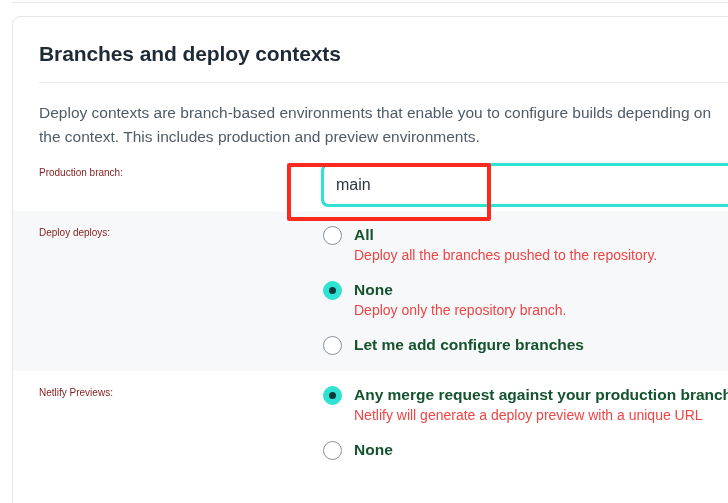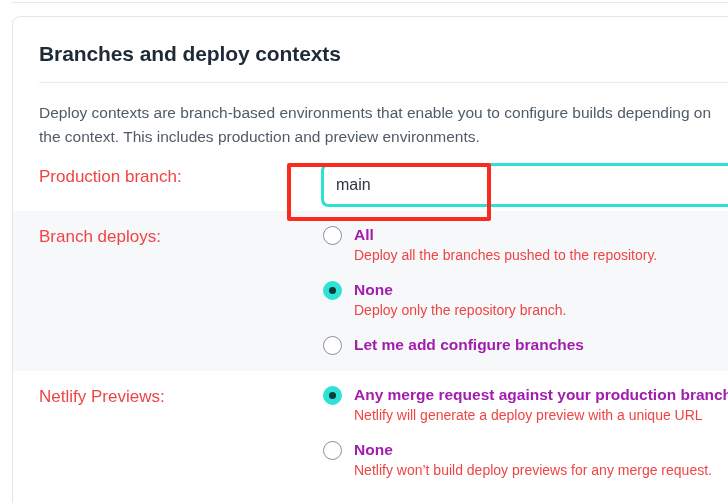--- a/index.html
+++ b/index.html
@@ -69,22 +69,22 @@
     align-items: flex-start;
     padding: 0 26px;
     box-sizing: border-box;
   }
   .row-shaded {
     background: #f7f8f9;
   }
   .row-label {
     width: 284px;
     flex: 0 0 284px;
-    font-size: 17px;
-    color: #ef4444;
+    font-size: 10px;
+    color: #7f1d1d;
     padding-top: 2px;
   }
   .row-body {
     flex: 1 1 auto;
     min-width: 0;
   }
 
   
   .row-prod {
     padding-top: 16px;
@@ -148,21 +148,21 @@
     height: 7px;
     margin-left: -3.5px;
     margin-top: -3.5px;
     border-radius: 50%;
     background: #0d3b3a;
   }
   .opt-text { min-width: 0; }
   .opt-title {
     font-size: 15.5px;
     font-weight: bold;
-    color: #a21caf;
+    color: #14532d;
     line-height: 1.25;
     white-space: nowrap;
   }
   .opt-desc {
     font-size: 14px;
     color: #ef4444;
     line-height: 1.4;
     margin-top: 2px;
     white-space: nowrap;
   }
@@ -197,21 +197,21 @@
     <p class="card-desc">Deploy contexts are branch-based environments that enable you to configure builds depending on the context. This includes production and preview environments.</p>
 
     <div class="row row-prod">
       <div class="row-label">Production branch:</div>
       <div class="row-body">
         <input class="branch-input" type="text" value="main" style="">
       </div>
     </div>
 
     <div class="row row-branch row-shaded">
-      <div class="row-label">Branch deploys:</div>
+      <div class="row-label">Deploy deploys:</div>
       <div class="row-body">
 
         <div class="opt">
           <span class="radio"></span>
           <span class="opt-text">
             <span class="opt-title">All</span>
             <span class="opt-desc" style="display:block;">Deploy all the branches pushed to the repository.</span>
           </span>
         </div>
 
@@ -242,21 +242,20 @@
           <span class="opt-text">
             <span class="opt-title">Any merge request against your production branch</span>
             <span class="opt-desc" style="display:block;">Netlify will generate a deploy preview with a unique URL</span>
           </span>
         </div>
 
         <div class="opt">
           <span class="radio"></span>
           <span class="opt-text">
             <span class="opt-title">None</span>
-            <span class="opt-desc" style="display:block;">Netlify won’t build deploy previews for any merge request.</span>
           </span>
         </div>
 
       </div>
     </div>
 
   </div>
 
   <div class="annotation"></div>
 

